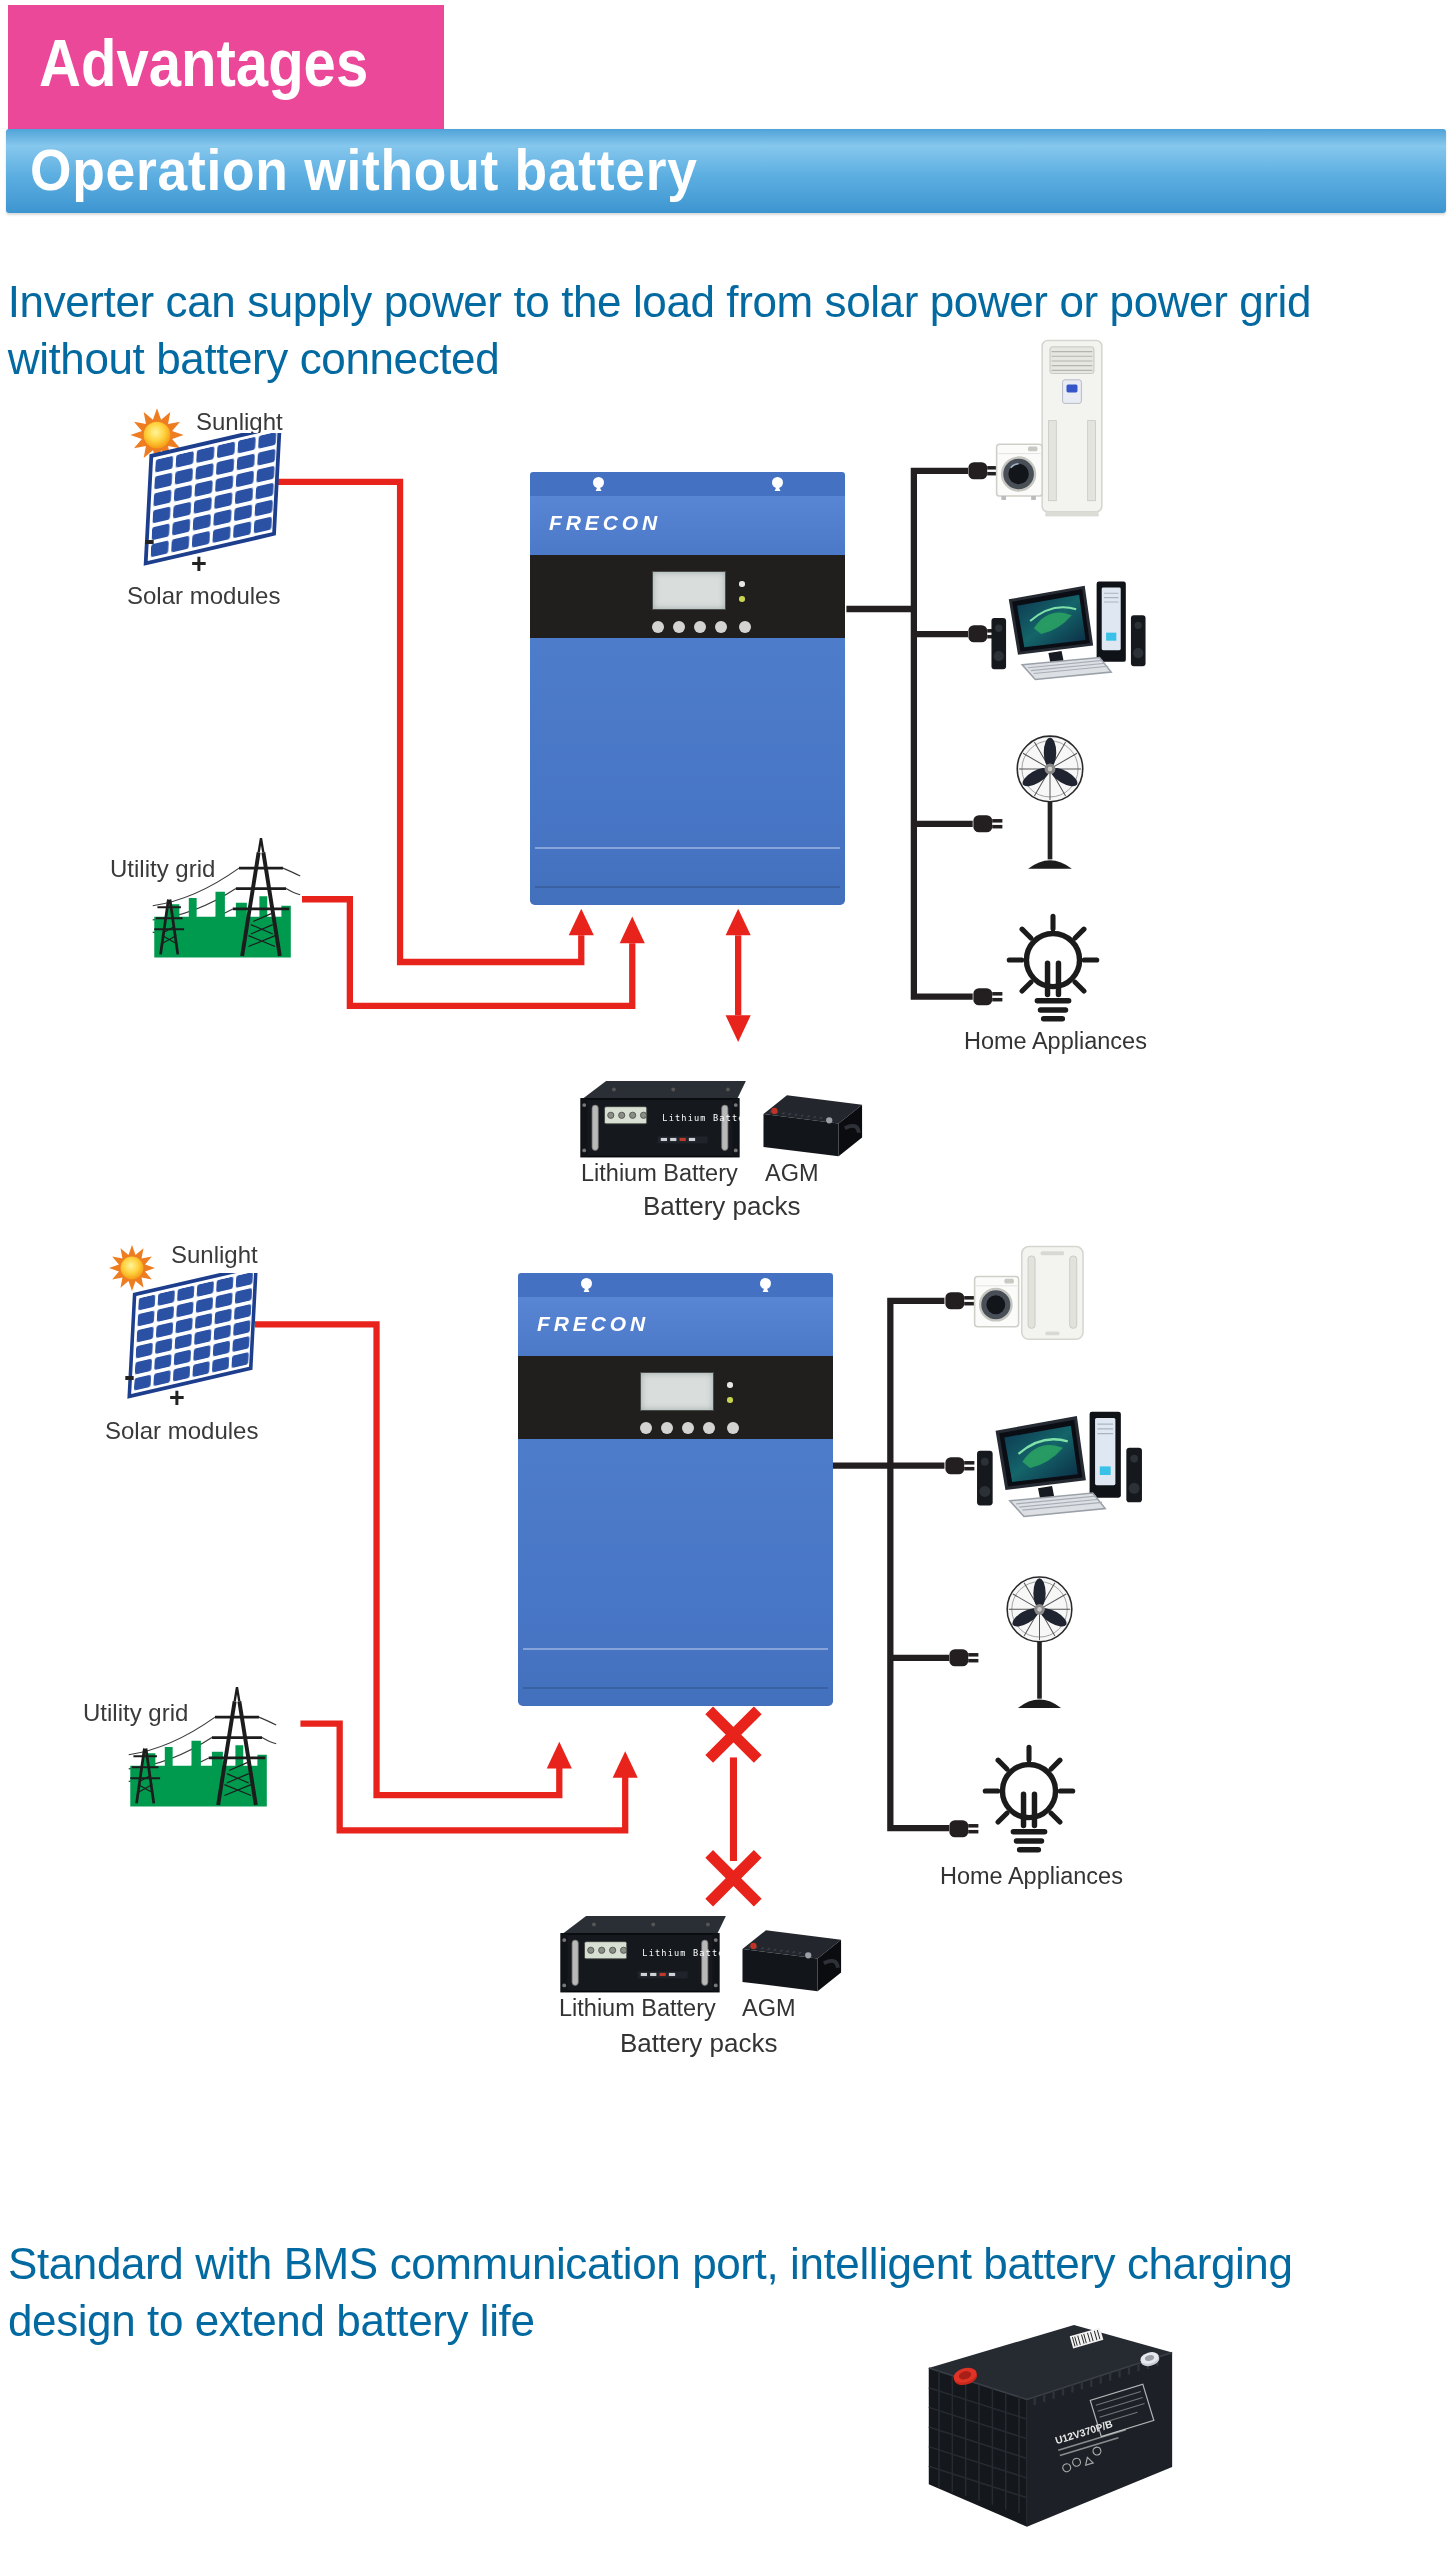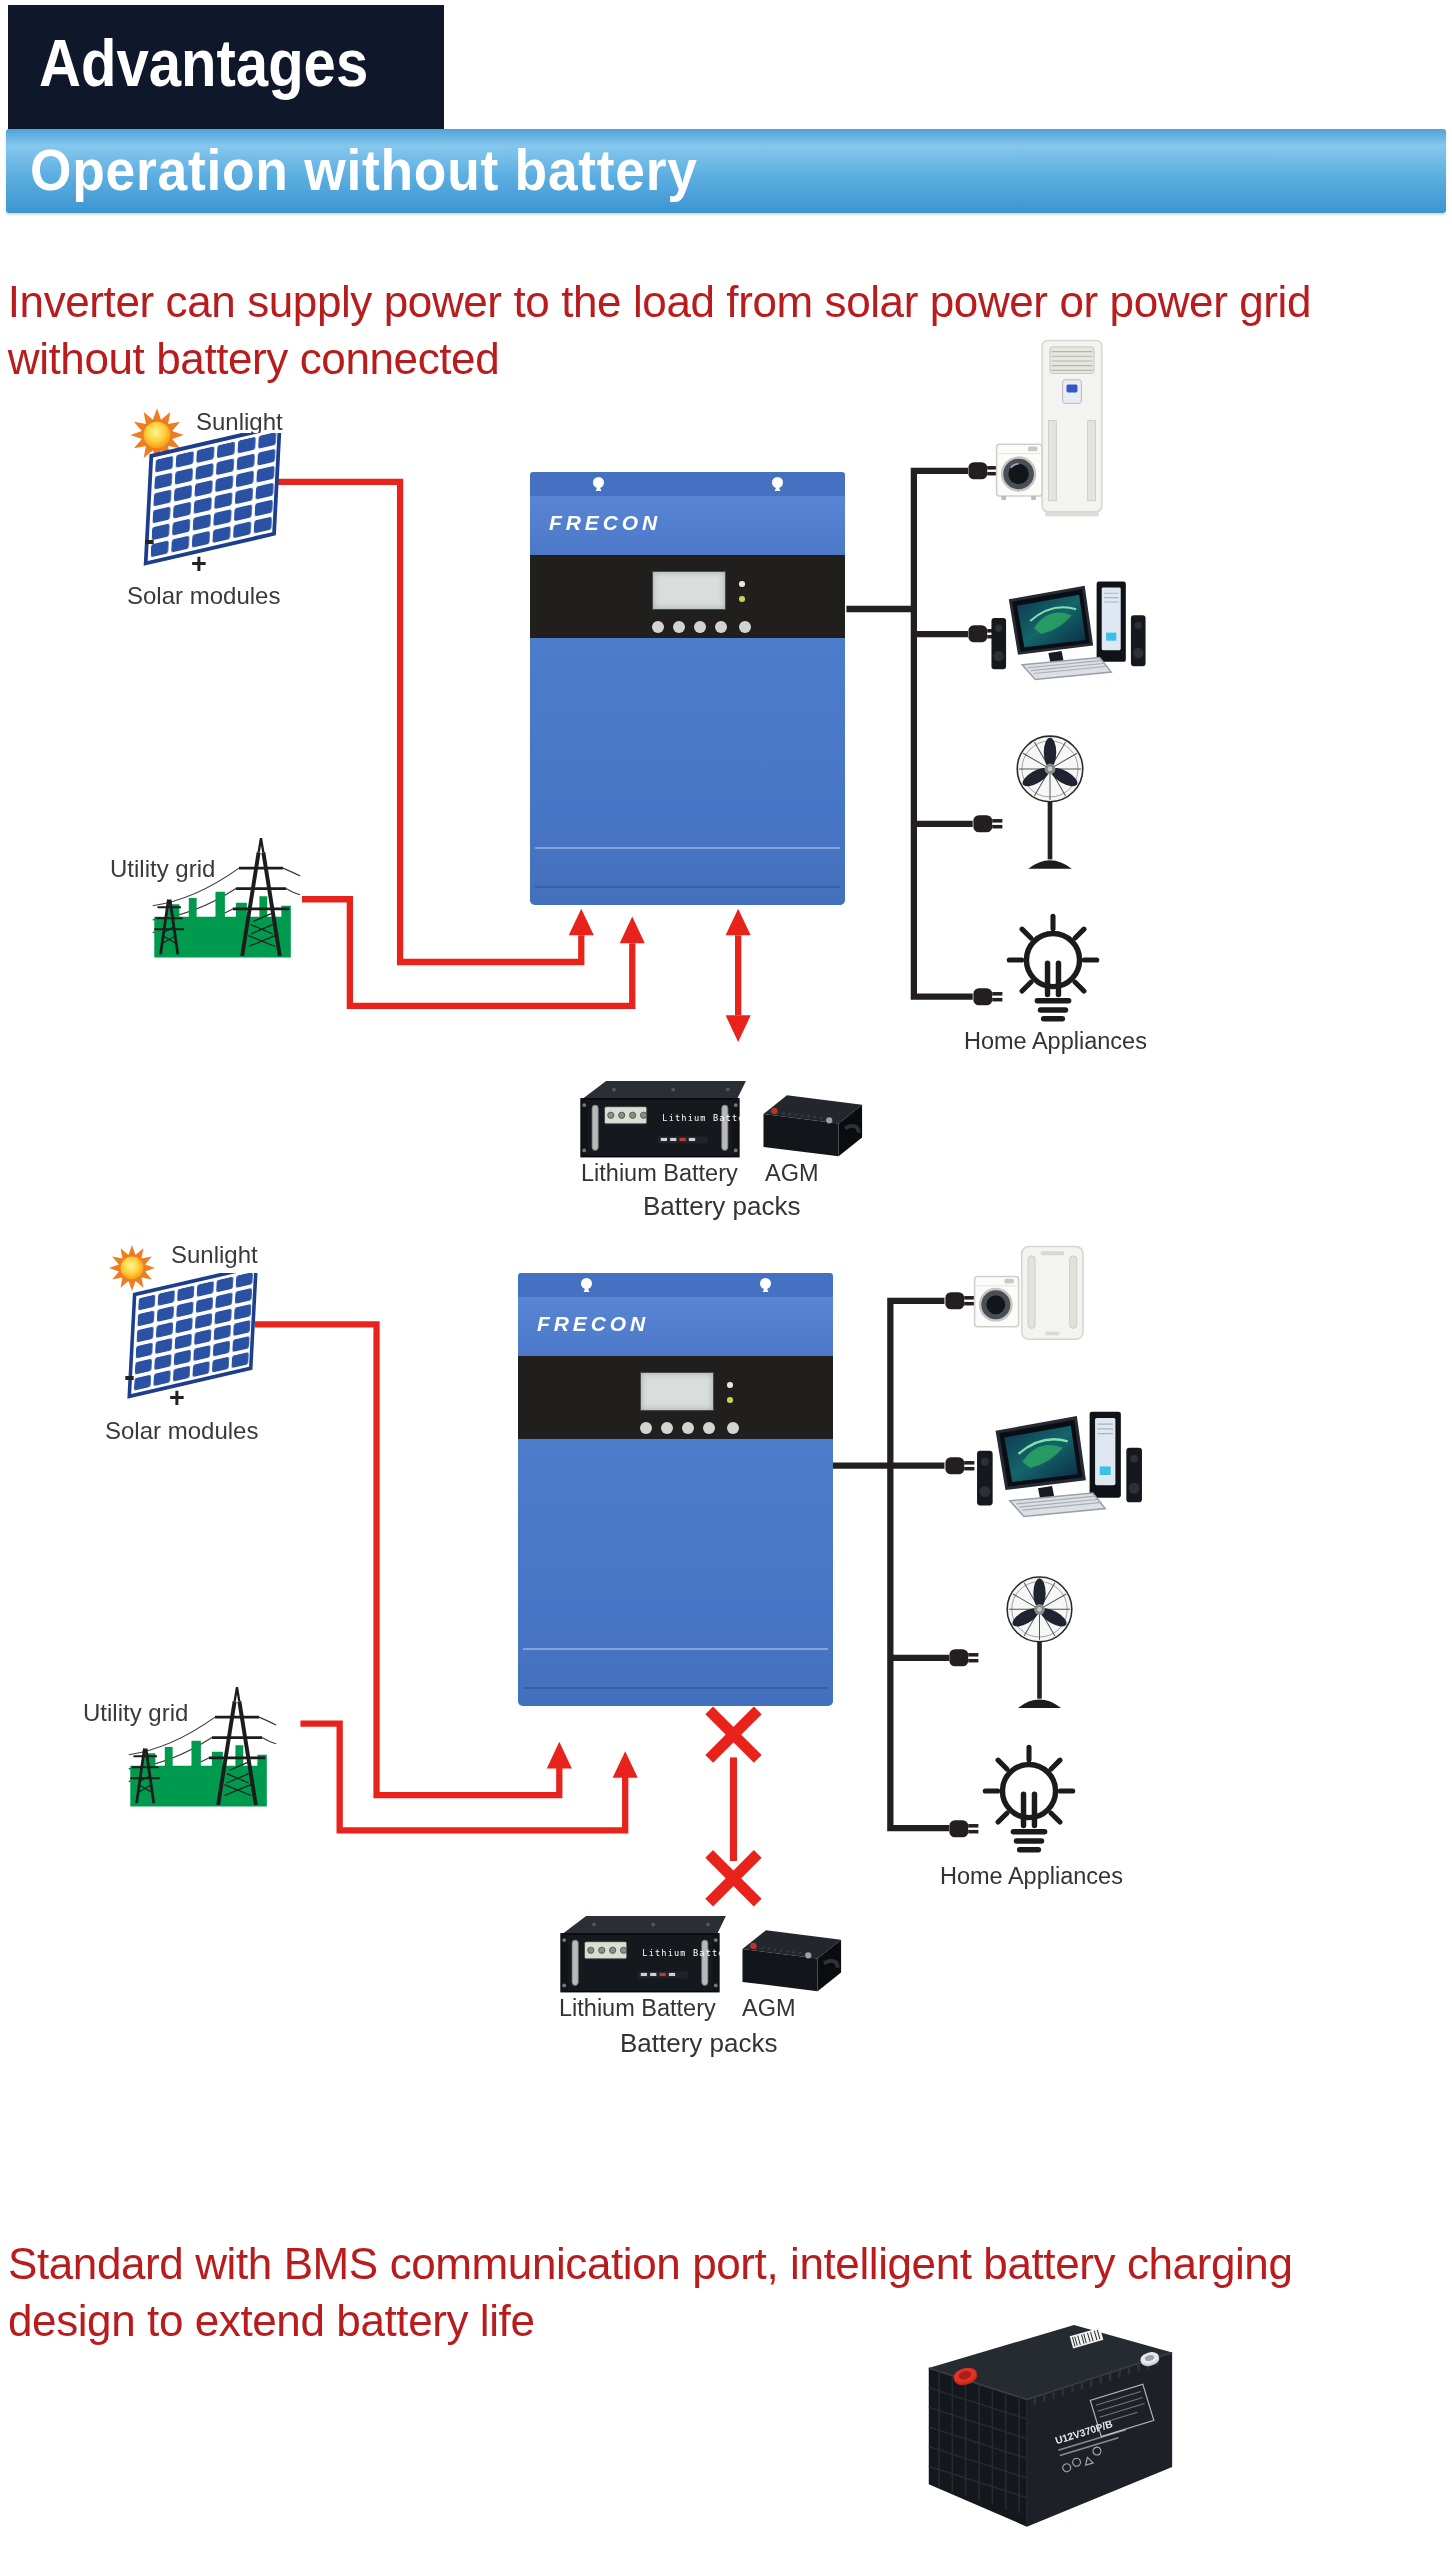--- a/index.html
+++ b/index.html
@@ -1,30 +1,30 @@
 <!DOCTYPE html>
 <html style="font-size:12.6px"><head>
 <meta charset="utf-8">
 <style>
   html,body{margin:0;padding:0;background:#ffffff;}
   .page{position:relative;width:1452px;height:2550px;background:#fff;overflow:hidden;
         font-family:"Liberation Sans", sans-serif;}
   .abs{position:absolute;}
   
-  .adv-badge{left:7.8px;top:4.7px;width:436px;height:136px;background:#0f172a;}
+  .adv-badge{left:7.8px;top:4.7px;width:436px;height:136px;background:#ec4899;}
   .adv-badge span{display:inline-block;margin-left:31px;line-height:116px;font-size:66px;
         font-weight:bold;color:#fff;letter-spacing:0px;transform:scaleX(.88);transform-origin:left center;}
   .band{left:6.3px;right:6.3px;height:84px;border-radius:3px;
         background:linear-gradient(180deg,#4fa3d8 0%,#86c7ed 20%,#5dafe1 55%,#3d95d0 100%);
         box-shadow:0 1.6px 2.4px rgba(0,0,0,.15);}
   .band span{display:inline-block;margin-left:23.5px;line-height:82px;font-size:58px;font-weight:bold;
         color:#fff;letter-spacing:0.8px;transform:scaleX(.92);transform-origin:left center;}
   .band1{top:129px;}
   .band2{top:2089px;}
-  .para{color:#b91c1c;font-size:44px;line-height:1.3;letter-spacing:-0.4px;}
+  .para{color:#0369a1;font-size:44px;line-height:1.3;letter-spacing:-0.4px;}
   .para1{left:7.8px;top:229px;width:1405px;}
   .para2{left:8px;top:2191px;width:1318px;white-space:pre-wrap;}
   
   .dlabel{font-size:24px;color:#3a3a3a;white-space:nowrap;}
   .dcaption{font-size:23.5px;color:#333;white-space:nowrap;}
   .sign{font-weight:bold;color:#222;}
   
   .inverter{width:315px;height:433px;}
   .inv-flange{position:absolute;left:0;top:0;right:0;height:23.5px;background:#4471c2;border-radius:3.1px 3.1px 0 0;}
   .keyhole{position:absolute;top:4.7px;width:11px;height:11px;border-radius:50%;background:#fff;}

